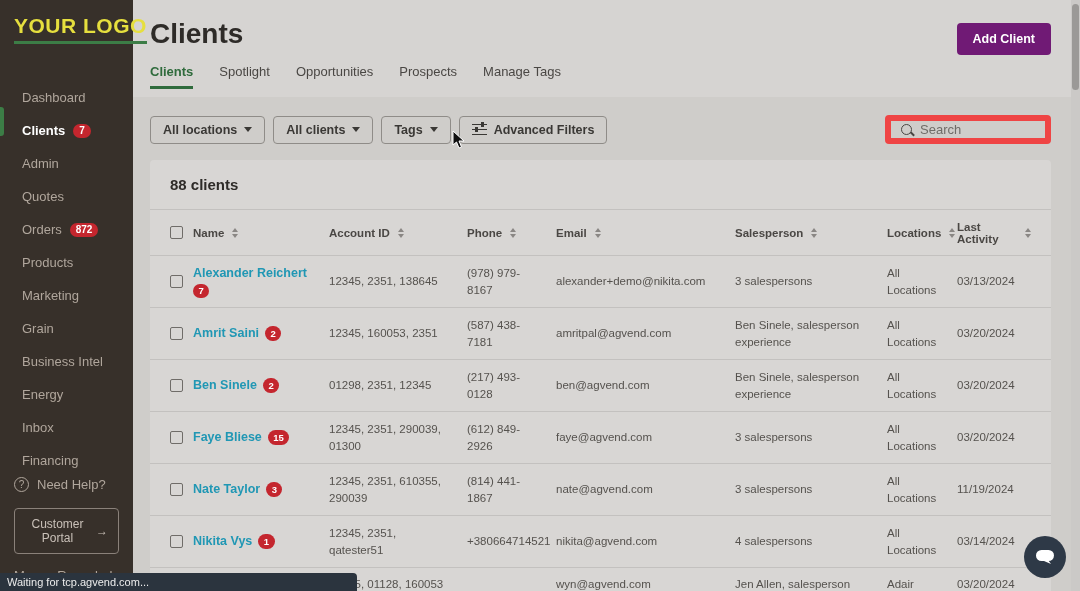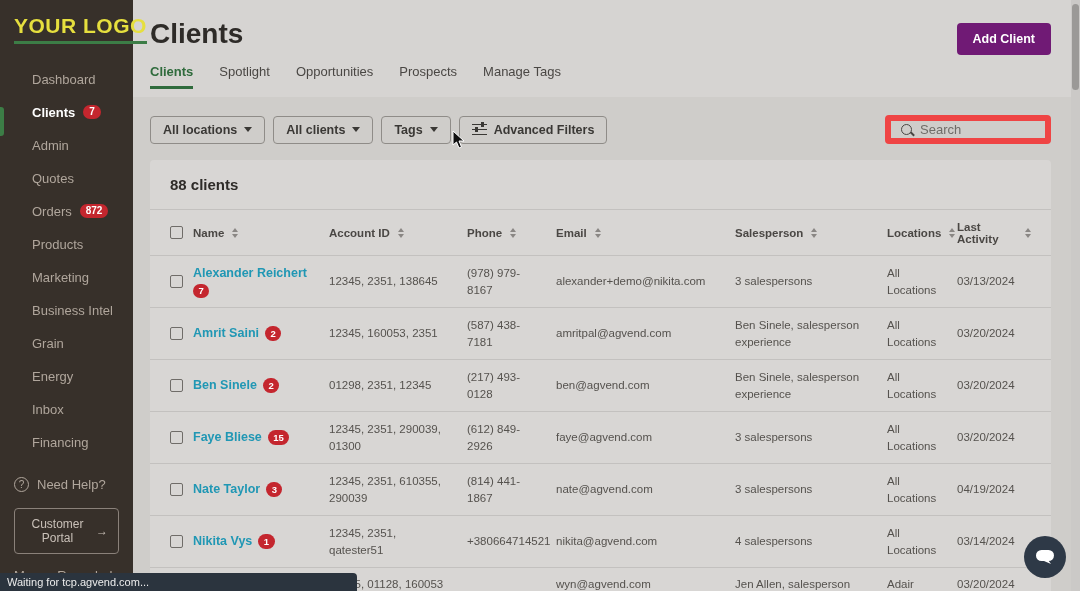--- a/index.html
+++ b/index.html
@@ -4,21 +4,21 @@
 <style>
   * { margin:0; padding:0; box-sizing:border-box; }
   html,body { width:1080px; height:591px; overflow:hidden; font-family:"Liberation Sans", sans-serif; }
   body { position:relative; background:#cfcdca; }
 
   
   .sidebar { position:absolute; left:0; top:0; width:133px; height:591px; background:#37302a; z-index:5; }
   .logo-wrap { padding:14px 28px 10px 14px; }
   .logo { display:inline-block; color:#e6df3e; font-size:21px; font-weight:800; letter-spacing:.5px; white-space:nowrap; border-bottom:3px solid #3c7d46; padding-bottom:3px; }
   .nav { margin-top:18px; }
-  .nav-item { position:relative; height:33px; display:flex; align-items:flex-start; padding-left:32px; color:#b0a69c; font-size:13px; cursor:pointer; }
+  .nav-item { position:relative; height:33px; display:flex; align-items:flex-end; padding-left:22px; color:#b0a69c; font-size:13px; cursor:pointer; }
   .nav-item.active { color:#ffffff; font-weight:bold; }
   .nav-item.active::before { content:""; position:absolute; left:0; top:2px; bottom:2px; width:4px; background:#3c7d46; border-radius:0 3px 3px 0; }
   .nav-badge { margin-left:8px; background:#c4262e; color:#fff; font-size:10px; font-weight:bold; border-radius:999px; padding:2px 6px; line-height:1; }
   .sidebar-bottom { position:absolute; left:0; bottom:8px; width:100%; padding:0 14px; }
   .need-help { display:flex; align-items:center; gap:8px; color:#b0a69c; font-size:13px; margin-bottom:16px; cursor:pointer; }
   .q-icon { width:15px; height:15px; border:1.4px solid #b0a69c; border-radius:50%; font-size:10px; display:flex; align-items:center; justify-content:center; }
   .portal-btn { width:105px; border:1px solid #8a817a; border-radius:4px; background:transparent; color:#c9c0b8; font-size:12px; padding:8px 10px; display:flex; align-items:center; justify-content:center; gap:6px; cursor:pointer; font-family:inherit; }
   .user-name { margin-top:14px; color:#b0a69c; font-size:13px; white-space:nowrap; }
 
   
@@ -96,24 +96,24 @@
         <span>Orders</span>
         <span class="nav-badge">872</span>
       </div>
     <div class="nav-item">
         <span>Products</span>
       </div>
     <div class="nav-item">
         <span>Marketing</span>
       </div>
     <div class="nav-item">
+        <span>Grain</span>
+      </div>
+    <div class="nav-item">
         <span>Business Intel</span>
-      </div>
-    <div class="nav-item">
-        <span>Grain</span>
       </div>
     <div class="nav-item">
         <span>Energy</span>
       </div>
     <div class="nav-item">
         <span>Inbox</span>
       </div>
     <div class="nav-item">
         <span>Financing</span>
       </div>
@@ -273,21 +273,21 @@
       </div>
 
       <div class="trow">
         <span class="checkbox"></span>
         <span class="cell"><span class="client-name">Nate Taylor</span><span class="row-badge">3</span></span>
         <span class="cell">12345, 2351, 610355, 290039</span>
         <span class="cell">(814) 441-1867</span>
         <span class="cell">nate@agvend.com</span>
         <span class="cell">3 salespersons</span>
         <span class="cell">All Locations</span>
-        <span class="cell">04/19/2024</span>
+        <span class="cell">11/19/2024</span>
       </div>
 
       <div class="trow">
         <span class="checkbox"></span>
         <span class="cell"><span class="client-name">Nikita Vys</span><span class="row-badge">1</span></span>
         <span class="cell">12345, 2351, qatester51</span>
         <span class="cell">+380664714521</span>
         <span class="cell">nikita@agvend.com</span>
         <span class="cell">4 salespersons</span>
         <span class="cell">All Locations</span>

